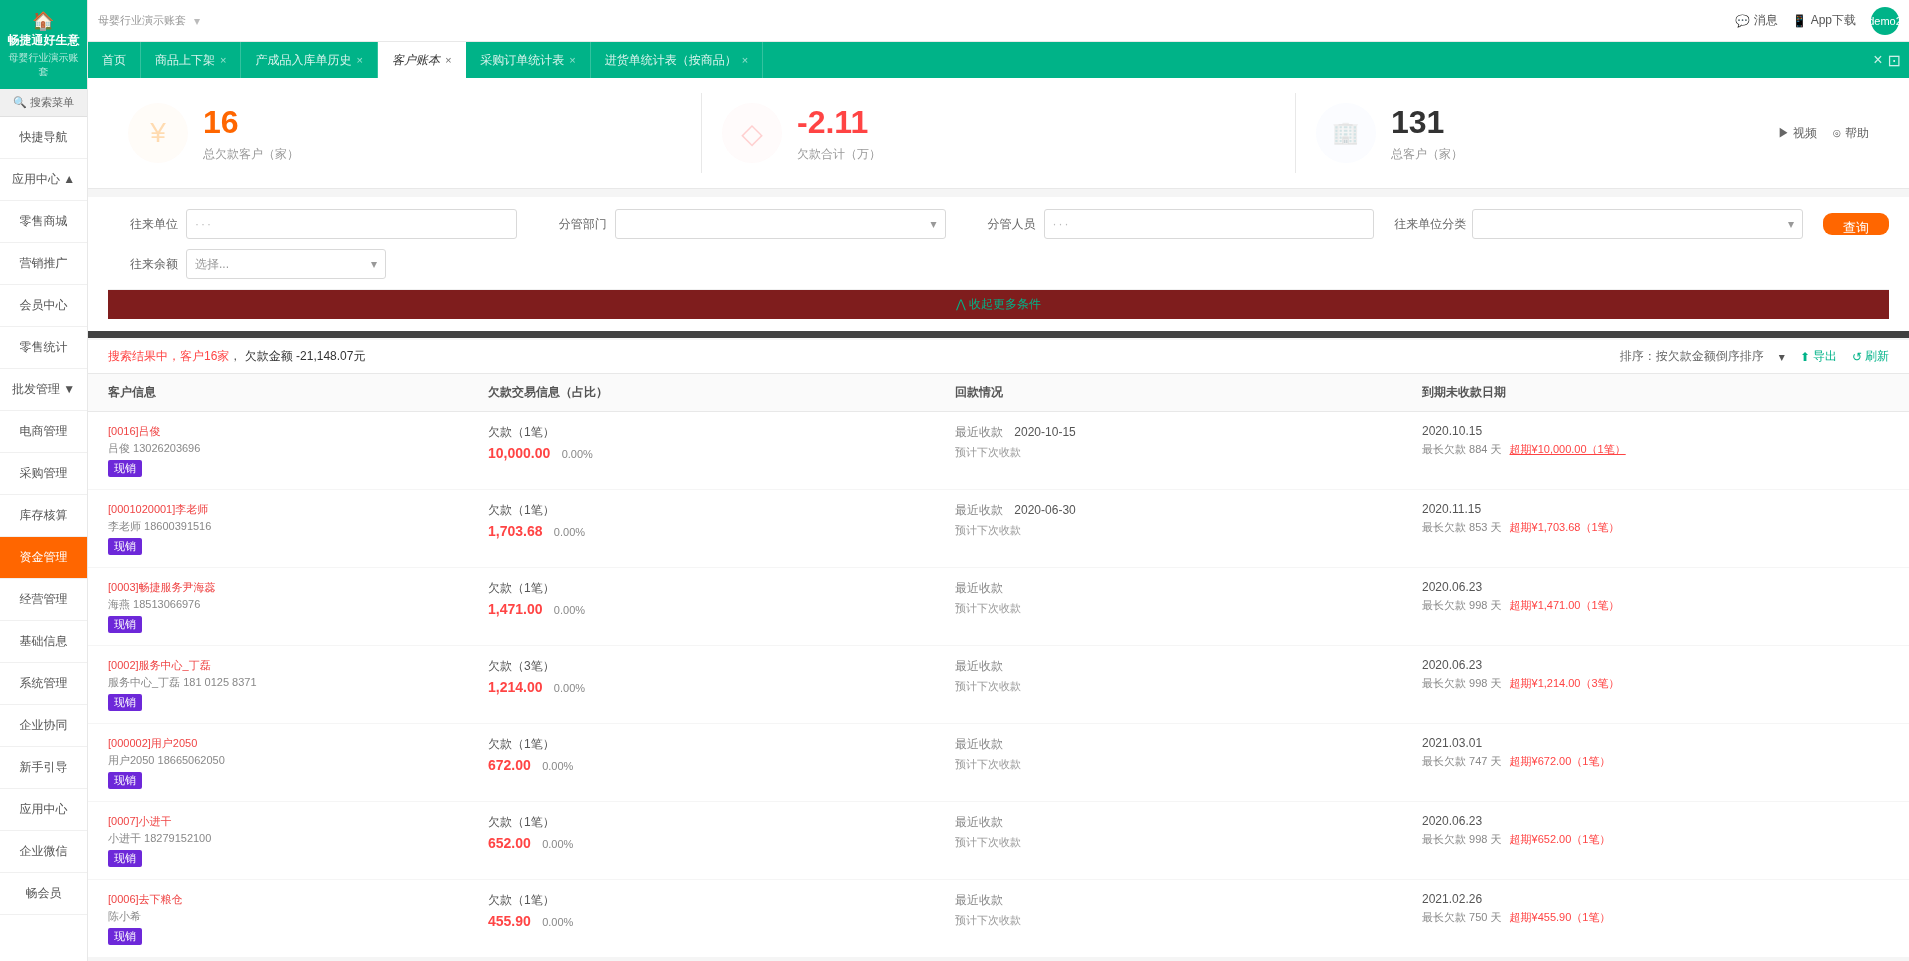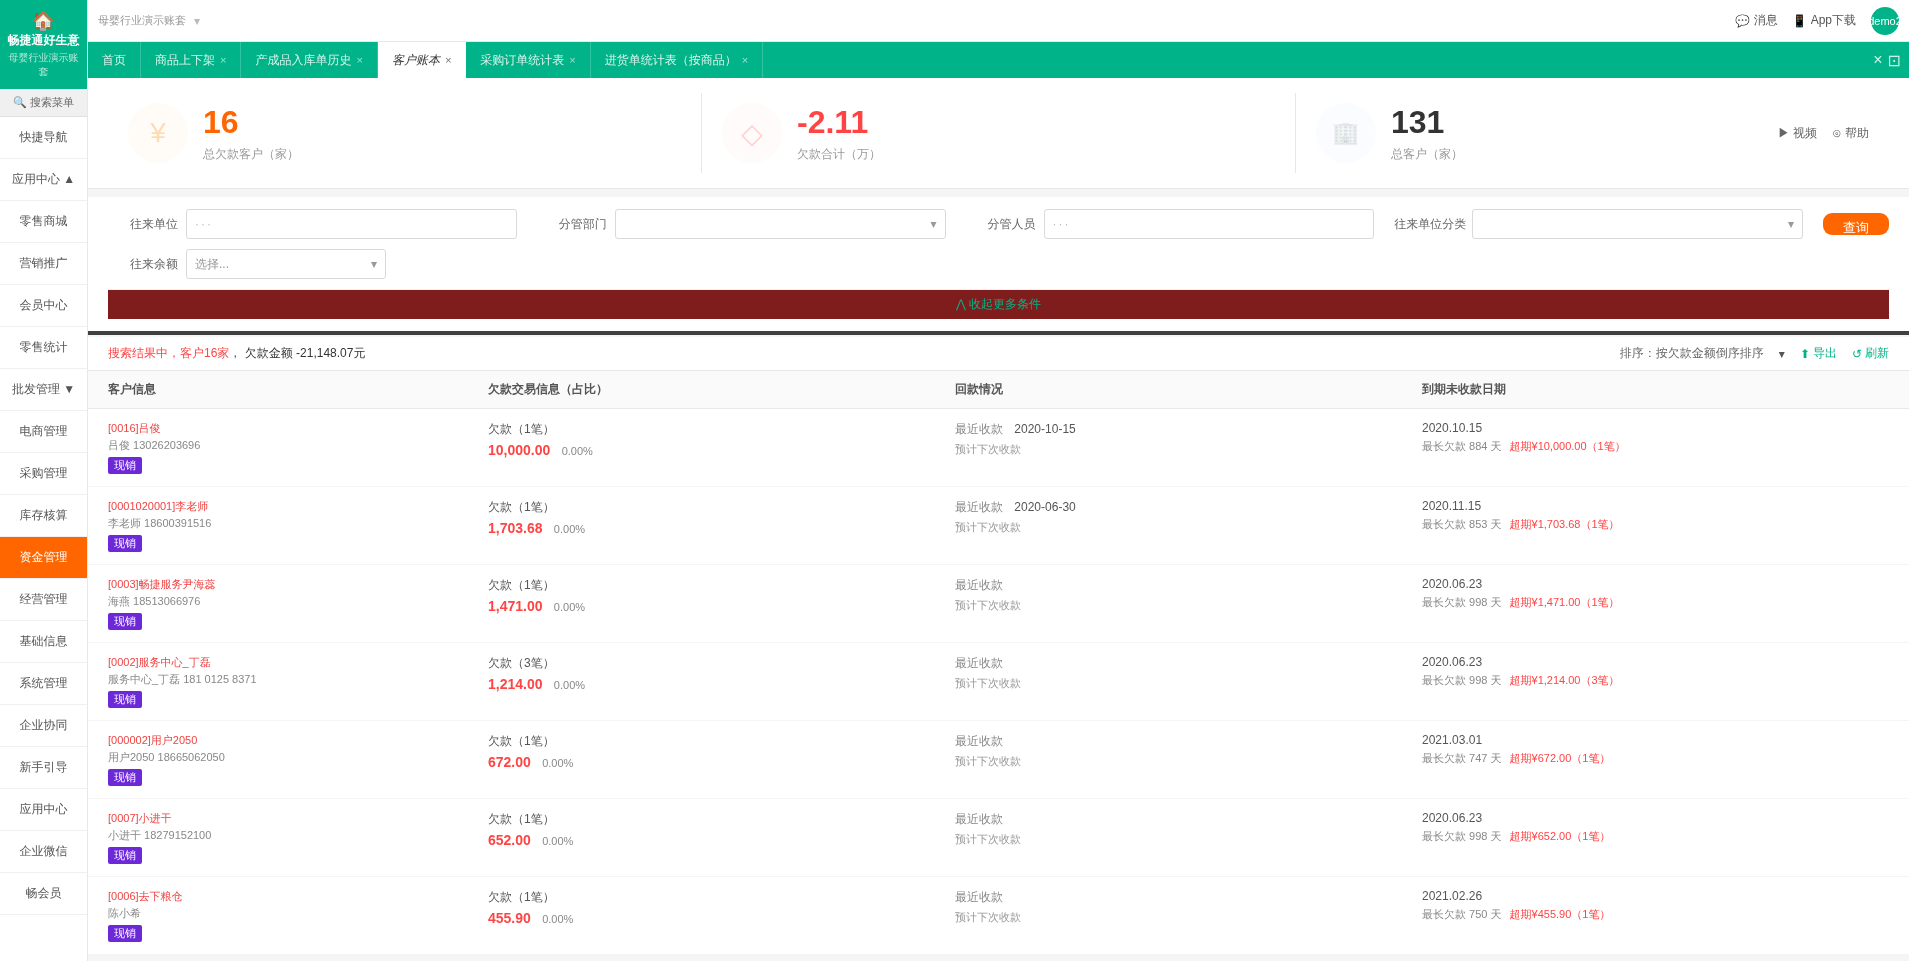--- a/index.html
+++ b/index.html
@@ -44,21 +44,21 @@
     .stat-icon.blue { background: rgba(100,150,255,0.1); color: #6496ff; }
     .stat-info {}
     .stat-value { font-size: 32px; font-weight: bold; line-height: 1.2; }
     .stat-value.red { color: #ff4444; }
     .stat-value.orange { color: #ff6600; }
     .stat-label { font-size: 12px; color: #999; margin-top: 4px; }
     .stat-card-right { margin-left: auto; display: flex; gap: 15px; font-size: 12px; color: #666; }
     .stat-card-right span { cursor: pointer; }
 
     
-    .filter-section { background: #fff; padding: 12px 20px; border-bottom: 4px solid #404040; margin-top: 8px; }
+    .filter-section { background: #fff; padding: 12px 20px; border-bottom: 7px solid #404040; margin-top: 8px; }
     .filter-row { display: flex; align-items: center; gap: 20px; margin-bottom: 10px; }
     .filter-row:last-child { margin-bottom: 0; }
     .filter-item { display: flex; align-items: center; gap: 8px; flex: 1; }
     .filter-label { font-size: 12px; color: #666; white-space: nowrap; width: 70px; text-align: right; }
     .filter-input { flex: 1; height: 30px; border: 1px solid #d9d9d9; border-radius: 3px; padding: 0 8px; font-size: 12px; display: flex; align-items: center; justify-content: space-between; cursor: pointer; color: #999; }
     .filter-input .dots { color: #bbb; letter-spacing: 2px; }
     .filter-select { flex: 1; height: 30px; border: 1px solid #d9d9d9; border-radius: 3px; padding: 0 8px; font-size: 12px; display: flex; align-items: center; justify-content: space-between; cursor: pointer; background: #fff; color: #999; }
     .filter-btn-query { background: #ff6600; color: #fff; border: none; padding: 6px 20px; border-radius: 9px; cursor: pointer; font-size: 13px; height: 22px; white-space: nowrap; }
     .collapse-bar { text-align: center; padding: 6px; color: #00b388; cursor: pointer; font-size: 12px; background: #7f1d1d; border-top: 1px solid #f0f0f0; }
 
@@ -355,21 +355,21 @@
           <div class="collection-info">
             <span>最近收款</span>
             <span class="collection-date" style="margin-left:8px;">2020-10-15</span>
           </div>
           <div class="next-collection">预计下次收款</div>
         </div>
         <div>
           <div class="overdue-date">2020.10.15</div>
           <div class="overdue-days">
             <span>最长欠款 884 天</span>
-            <span class="overdue-link" style="margin-left:5px;">超期¥10,000.00（1笔）</span>
+            <span class="overdue-link" style="margin-left:5px;text-decoration:underline;">超期¥10,000.00（1笔）</span>
           </div>
         </div>
       </div>
 
       <div class="table-row">
         <div>
           <div class="customer-name">
             <span>[0001020001]</span><span>李老师</span>
           </div>
           <div class="customer-sub">李老师 18600391516</div>

